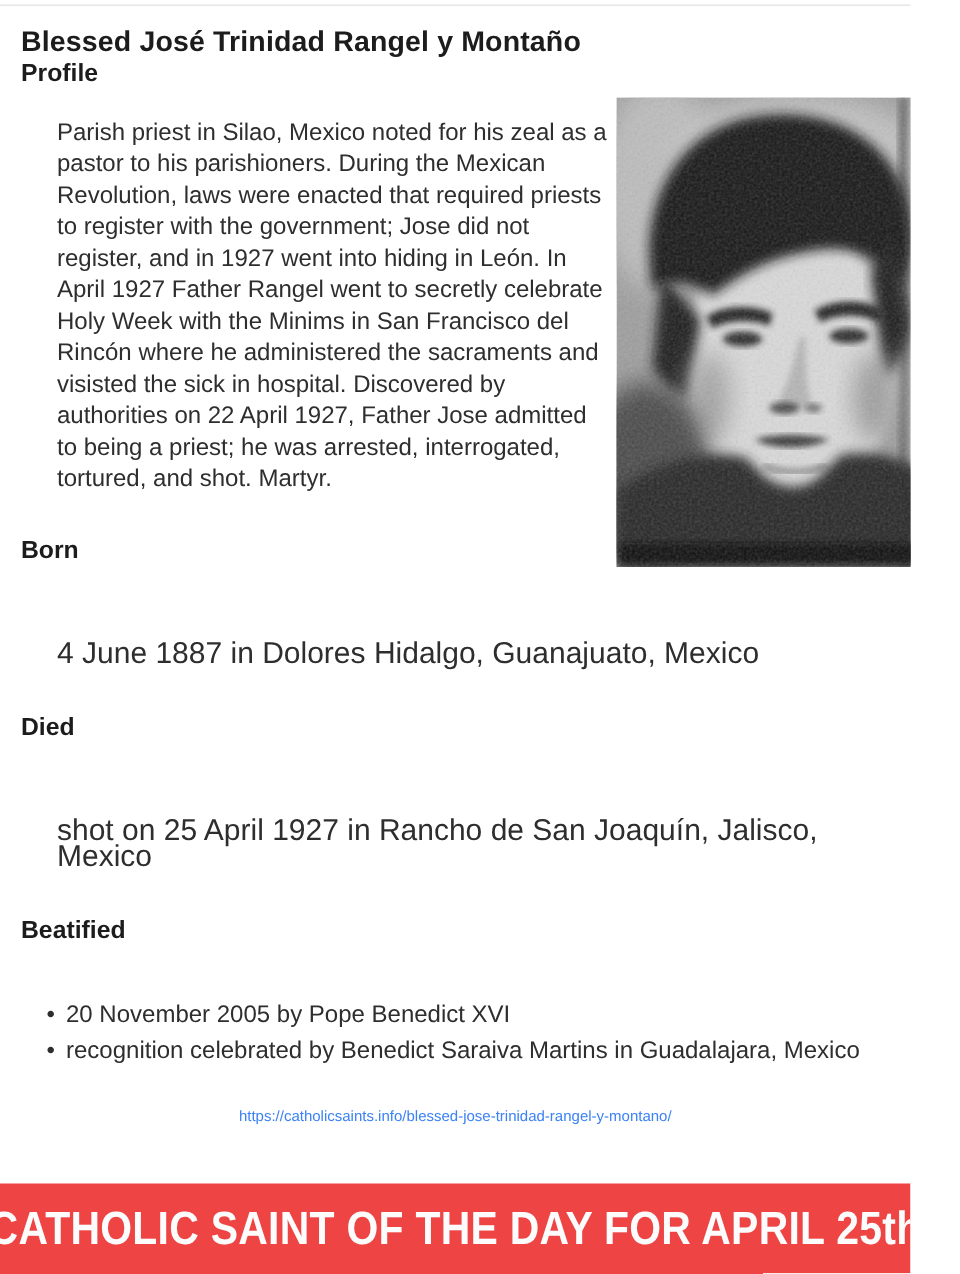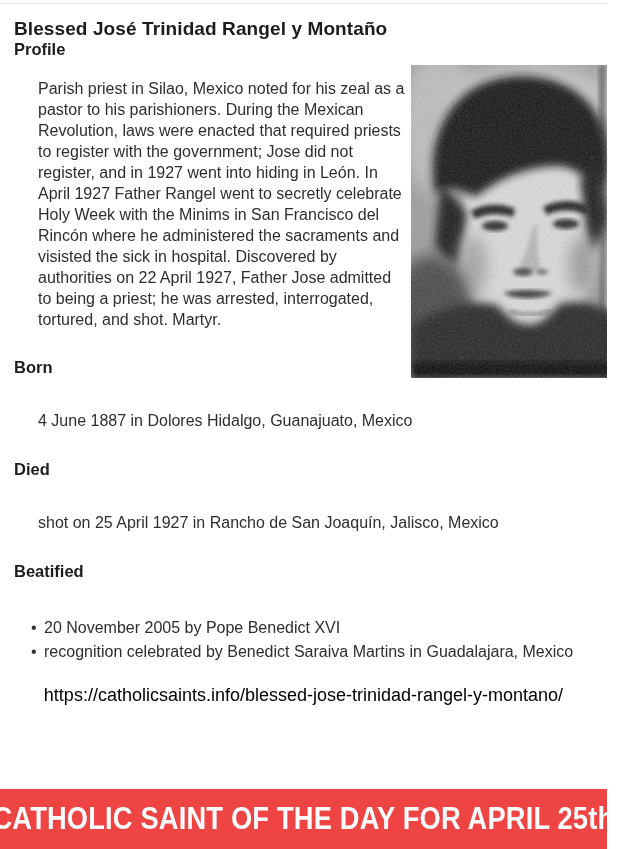--- a/index.html
+++ b/index.html
@@ -46,22 +46,22 @@
   .h-died      { margin-top: 31px; }
   .h-beatified { margin-top: 31px; }
   .profile-body {
     margin: 20px 0 0 38px;
     width: 370px;
     font-size: 16px;
     line-height: 21px;
     color: #2e2e2e;
   }
   .entry-text {
-    margin: 36px 0 0 38px;
-    font-size: 16px;
+    margin: 52px 0 0 38px;
+    font-size: 20px;
     line-height: 17px;
     color: #2e2e2e;
   }
   .beatified-list {
     margin: 36px 0 0 0;
     padding: 0 0 0 31px;
     list-style: none;
   }
   .beatified-list li {
     font-size: 16px;
@@ -71,22 +71,22 @@
   .bullet {
     display: inline-block;
     width: 13px;
     color: #2e2e2e;
   }
   .link-row {
     margin-top: 21px;
     text-align: center;
   }
   .source-link {
-    font-size: 18px;
-    color: #000000;
+    font-size: 10px;
+    color: #3b82f6;
     text-decoration: none;
   }
   .portrait {
     position: absolute;
     left: 411px;
     top: 65px;
     width: 218px;
     height: 313px;
   }
   .portrait svg { display: block; }

